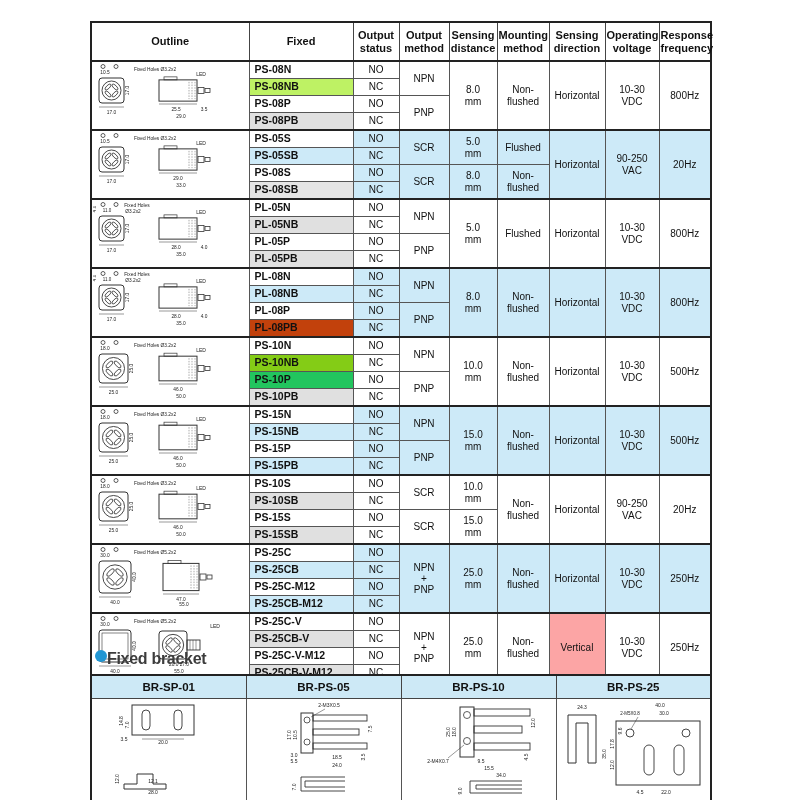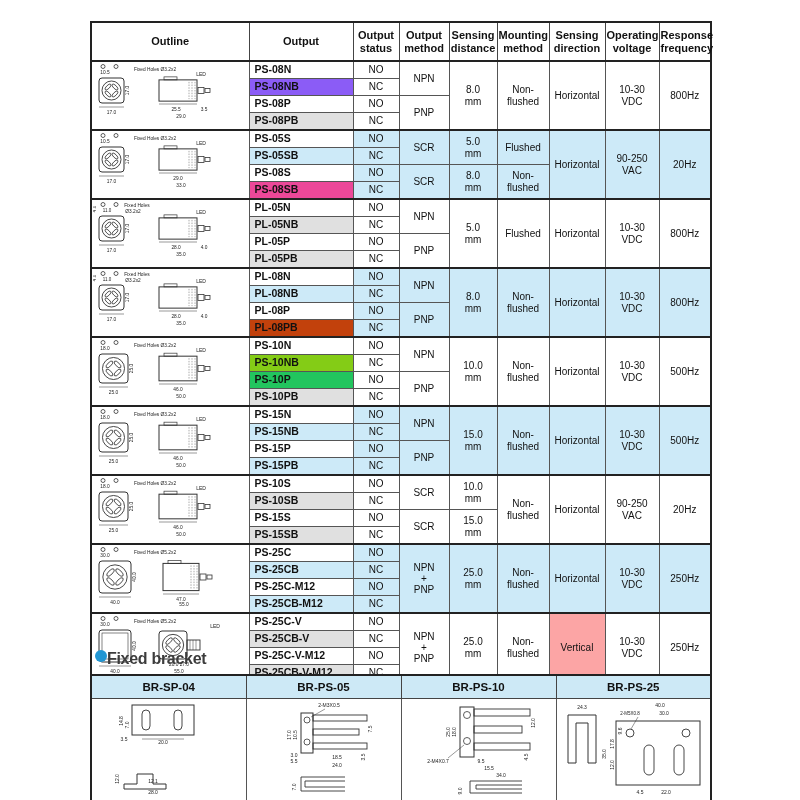--- a/index.html
+++ b/index.html
@@ -37,21 +37,21 @@
       <col style="width:50px">
         <col style="width:48px">
         <col style="width:52px">
       <col style="width:56px">
         <col style="width:54px">
         <col style="width:52px">
     </colgroup>
     <thead>
         <tr id="head-row">
           <th>Outline</th>
-          <th>Output</th>
+          <th>Fixed</th>
           <th>Output status</th>
           <th>Output method</th>
           <th>Sensing distance</th>
           <th>Mounting method</th>
           <th>Sensing direction</th>
           <th>Operating voltage</th>
           <th>Response frequency</th>
         </tr>
       </thead>
     <tbody id="spec-body">
@@ -86,21 +86,21 @@
           <td class="model" style="background:#ffffff">PS-08N</td>
           <td style="background:#ffffff">NO</td>
           <td rowspan="2" style="background:#ffffff">NPN</td>
           <td rowspan="4" style="background:#ffffff">8.0<br>mm</td>
           <td rowspan="4" style="background:#ffffff">Non-<br>flushed</td>
           <td rowspan="4" style="background:#ffffff">Horizontal</td>
           <td rowspan="4" style="background:#ffffff">10-30<br>VDC</td>
           <td rowspan="4" style="background:#ffffff">800Hz</td>
         </tr>
         <tr>
-          <td class="model" style="background:#8b5cf6">PS-08NB</td>
+          <td class="model" style="background:#bef264">PS-08NB</td>
           <td style="background:#ffffff">NC</td>
         </tr>
         <tr>
           <td class="model" style="background:#ffffff">PS-08P</td>
           <td style="background:#ffffff">NO</td>
           <td rowspan="2" style="background:#ffffff">PNP</td>
         </tr>
         <tr>
           <td class="model" style="background:#e0e0e0">PS-08PB</td>
           <td style="background:#ffffff">NC</td>
@@ -146,21 +146,21 @@
           <td style="background:#cdeaf8">NC</td>
         </tr>
         <tr>
           <td class="model" style="background:#ffffff">PS-08S</td>
           <td style="background:#cdeaf8">NO</td>
           <td rowspan="2" style="background:#cdeaf8">SCR</td>
           <td rowspan="2" style="background:#cdeaf8">8.0<br>mm</td>
           <td rowspan="2" style="background:#cdeaf8">Non-<br>flushed</td>
         </tr>
         <tr>
-          <td class="model" style="background:#ec4899">PS-08SB</td>
+          <td class="model" style="background:#e5e5e5">PS-08SB</td>
           <td style="background:#cdeaf8">NC</td>
         </tr>
         <tr class="grp-first">
           <td class="outline" rowspan="4"><svg width="156" height="64" viewBox="0 0 156 64">
               <circle cx="10" cy="4.5" r="2" fill="none" stroke="#333" stroke-width="0.8"></circle>
               <circle cx="23" cy="4.5" r="2" fill="none" stroke="#333" stroke-width="0.8"></circle>
               <text x="0" y="0" font-size="4.5" text-anchor="middle" transform="translate(3,9) rotate(-90)">4.0</text>
               <text x="0" y="0" font-size="4.5" text-anchor="middle" transform="translate(14,12)">11.0</text>
               <text x="0" y="0" font-size="4.8" text-anchor="middle" transform="translate(44,6.5)">Fixed Holes</text>
               <text x="0" y="0" font-size="4.8" text-anchor="middle" transform="translate(40,12.5)">Ø3.2x2</text>
@@ -511,21 +511,21 @@
 
   <table class="bracket-table">
     <colgroup>
         <col style="width:155px">
         <col style="width:155px">
         <col style="width:155px">
         <col style="width:155px">
       </colgroup>
     <thead>
         <tr id="bracket-head">
-          <th style="background: rgb(205, 233, 246);">BR-SP-04</th>
+          <th style="background: rgb(205, 233, 246);">BR-SP-01</th>
           <th style="background: rgb(205, 233, 246); text-align: center;">BR-PS-05</th>
           <th style="background: rgb(205, 233, 246);">BR-PS-10</th>
           <th style="background: rgb(205, 233, 246);">BR-PS-25</th>
         </tr>
       </thead>
     <tbody>
         <tr id="bracket-body">
           <td><svg width="150" height="98" viewBox="0 0 150 98">
               <rect x="38" y="6" width="62" height="30" fill="none" stroke="#333" stroke-width="1"></rect>
    <rect x="48" y="11" width="8" height="20" rx="4" fill="none" stroke="#333" stroke-width="0.9"></rect>

